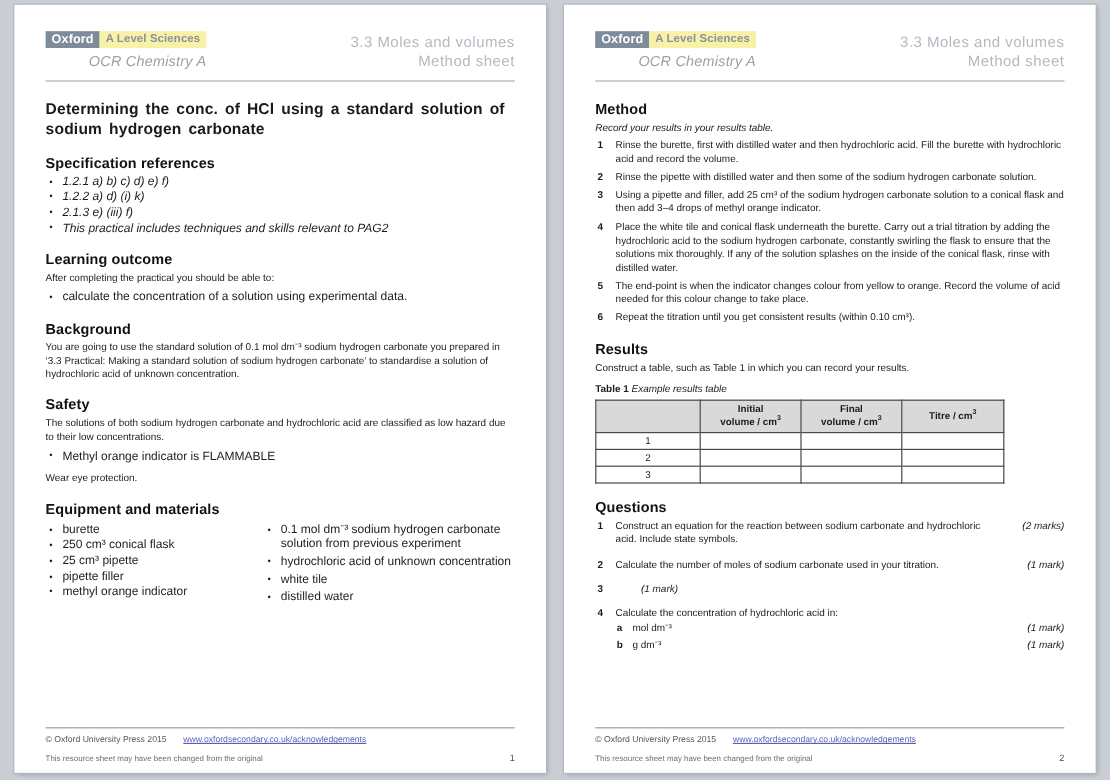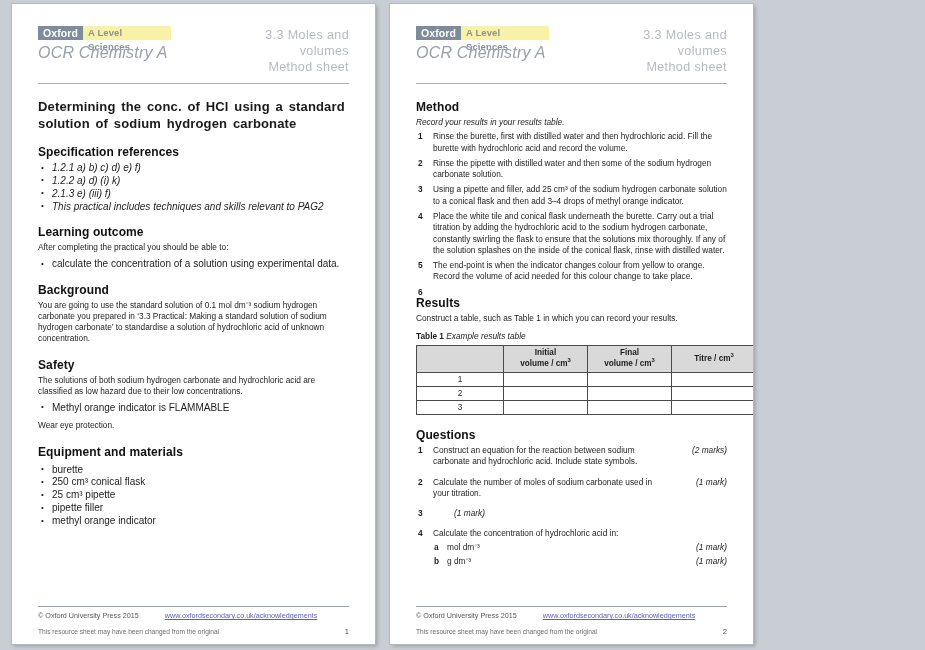--- a/index.html
+++ b/index.html
@@ -19,21 +19,21 @@
     width: 925px;
     height: 650px;
     background: #c9ced4;
     display: flex;
     gap: 15px;
     padding: 4px 10px 0 12px;
     box-sizing: border-box;
   }
   .page {
     position: relative;
-    width: 363px;
+    width: 443px;
     height: 640px;
     background: #ffffff;
     box-shadow: 0 0 0 1px #b4b9c0, 2px 2px 4px rgba(0,0,0,0.25);
     box-sizing: border-box;
     padding: 22px 26px 0 26px;
     overflow: hidden;
   }
 
   
   .pg-header {
@@ -59,24 +59,25 @@
     background: #f7f2a8;
     color: #8e9099;
     font-weight: bold;
     font-size: 9.5px;
     line-height: 14px;
     padding: 0 5px;
     letter-spacing: .1px;
   }
   .brand-sub {
     font-style: italic;
-    font-size: 16px;
+    font-size: 12px;
     color: #9aa0a8;
     margin-top: 4px;
     letter-spacing: .2px;
+    text-align: right;
   }
   .hdr-right {
     text-align: right;
     color: #b5bac1;
     font-size: 12.5px;
     line-height: 16px;
     padding-top: 1px;
     letter-spacing: .4px;
     margin-left: 43px;
   }
@@ -253,21 +254,20 @@
   .foot-line1 {
     font-size: 7.2px;
     color: #55585d;
     display: flex;
     align-items: baseline;
     gap: 14px;
   }
   .foot-link {
     color: #5b5fb5;
     font-size: 7.2px;
-    margin-left: 12px;
   }
   .foot-line2 {
     margin-top: 7px;
     font-size: 6.6px;
     color: #6b6e73;
     display: flex;
     justify-content: space-between;
     align-items: baseline;
   }
   .foot-pageno { font-size: 7.6px; color: #4a4d52; }
@@ -324,20 +324,28 @@
     <div class="eq-cols">
       <div class="col-a">
         <ul class="bul">
           <li>burette</li>
           <li>250 cm³ conical flask</li>
           <li>25 cm³ pipette</li>
           <li>pipette filler</li>
           <li>methyl orange indicator</li>
         </ul>
       </div>
+      <div class="col-b">
+        <ul class="bul spaced">
+          <li>0.1 mol dm⁻³ sodium hydrogen carbonate solution from previous experiment</li>
+          <li>hydrochloric acid of unknown concentration</li>
+          <li>white tile</li>
+          <li>distilled water</li>
+        </ul>
+      </div>
     </div>
 
     <div class="pg-footer">
       <hr class="foot-rule">
       <div class="foot-line1">
         <span>© Oxford University Press 2015</span>
         <a class="foot-link" href="#">www.oxfordsecondary.co.uk/acknowledgements</a>
       </div>
       <div class="foot-line2">
         <span>This resource sheet may have been changed from the original</span>
@@ -364,21 +372,21 @@
     <hr class="hdr-rule">
 
     <h2 class="sec" style="margin-top:16px">Method</h2>
     <p class="ital">Record your results in your results table.</p>
     <ol class="num">
       <li><span class="n">1</span><span>Rinse the burette, first with distilled water and then hydrochloric acid. Fill the burette with hydrochloric acid and record the volume.</span></li>
       <li><span class="n">2</span><span>Rinse the pipette with distilled water and then some of the sodium hydrogen carbonate solution.</span></li>
       <li><span class="n">3</span><span>Using a pipette and filler, add 25 cm³ of the sodium hydrogen carbonate solution to a conical flask and then add 3–4 drops of methyl orange indicator.</span></li>
       <li><span class="n">4</span><span>Place the white tile and conical flask underneath the burette. Carry out a trial titration by adding the hydrochloric acid to the sodium hydrogen carbonate, constantly swirling the flask to ensure that the solutions mix thoroughly. If any of the solution splashes on the inside of the conical flask, rinse with distilled water.</span></li>
       <li><span class="n">5</span><span>The end-point is when the indicator changes colour from yellow to orange. Record the volume of acid needed for this colour change to take place.</span></li>
-      <li><span class="n">6</span></li>
+      <li><span class="n">6</span><span>Repeat the titration until you get consistent results (within 0.10 cm³).</span></li>
     </ol>
 
     <h2 class="sec">Results</h2>
     <p class="body">Construct a table, such as Table 1 in which you can record your results.</p>
     <div class="tbl-cap">
       <b>Table 1</b>
       <i>Example results table</i>
     </div>
 
     <table class="results">

